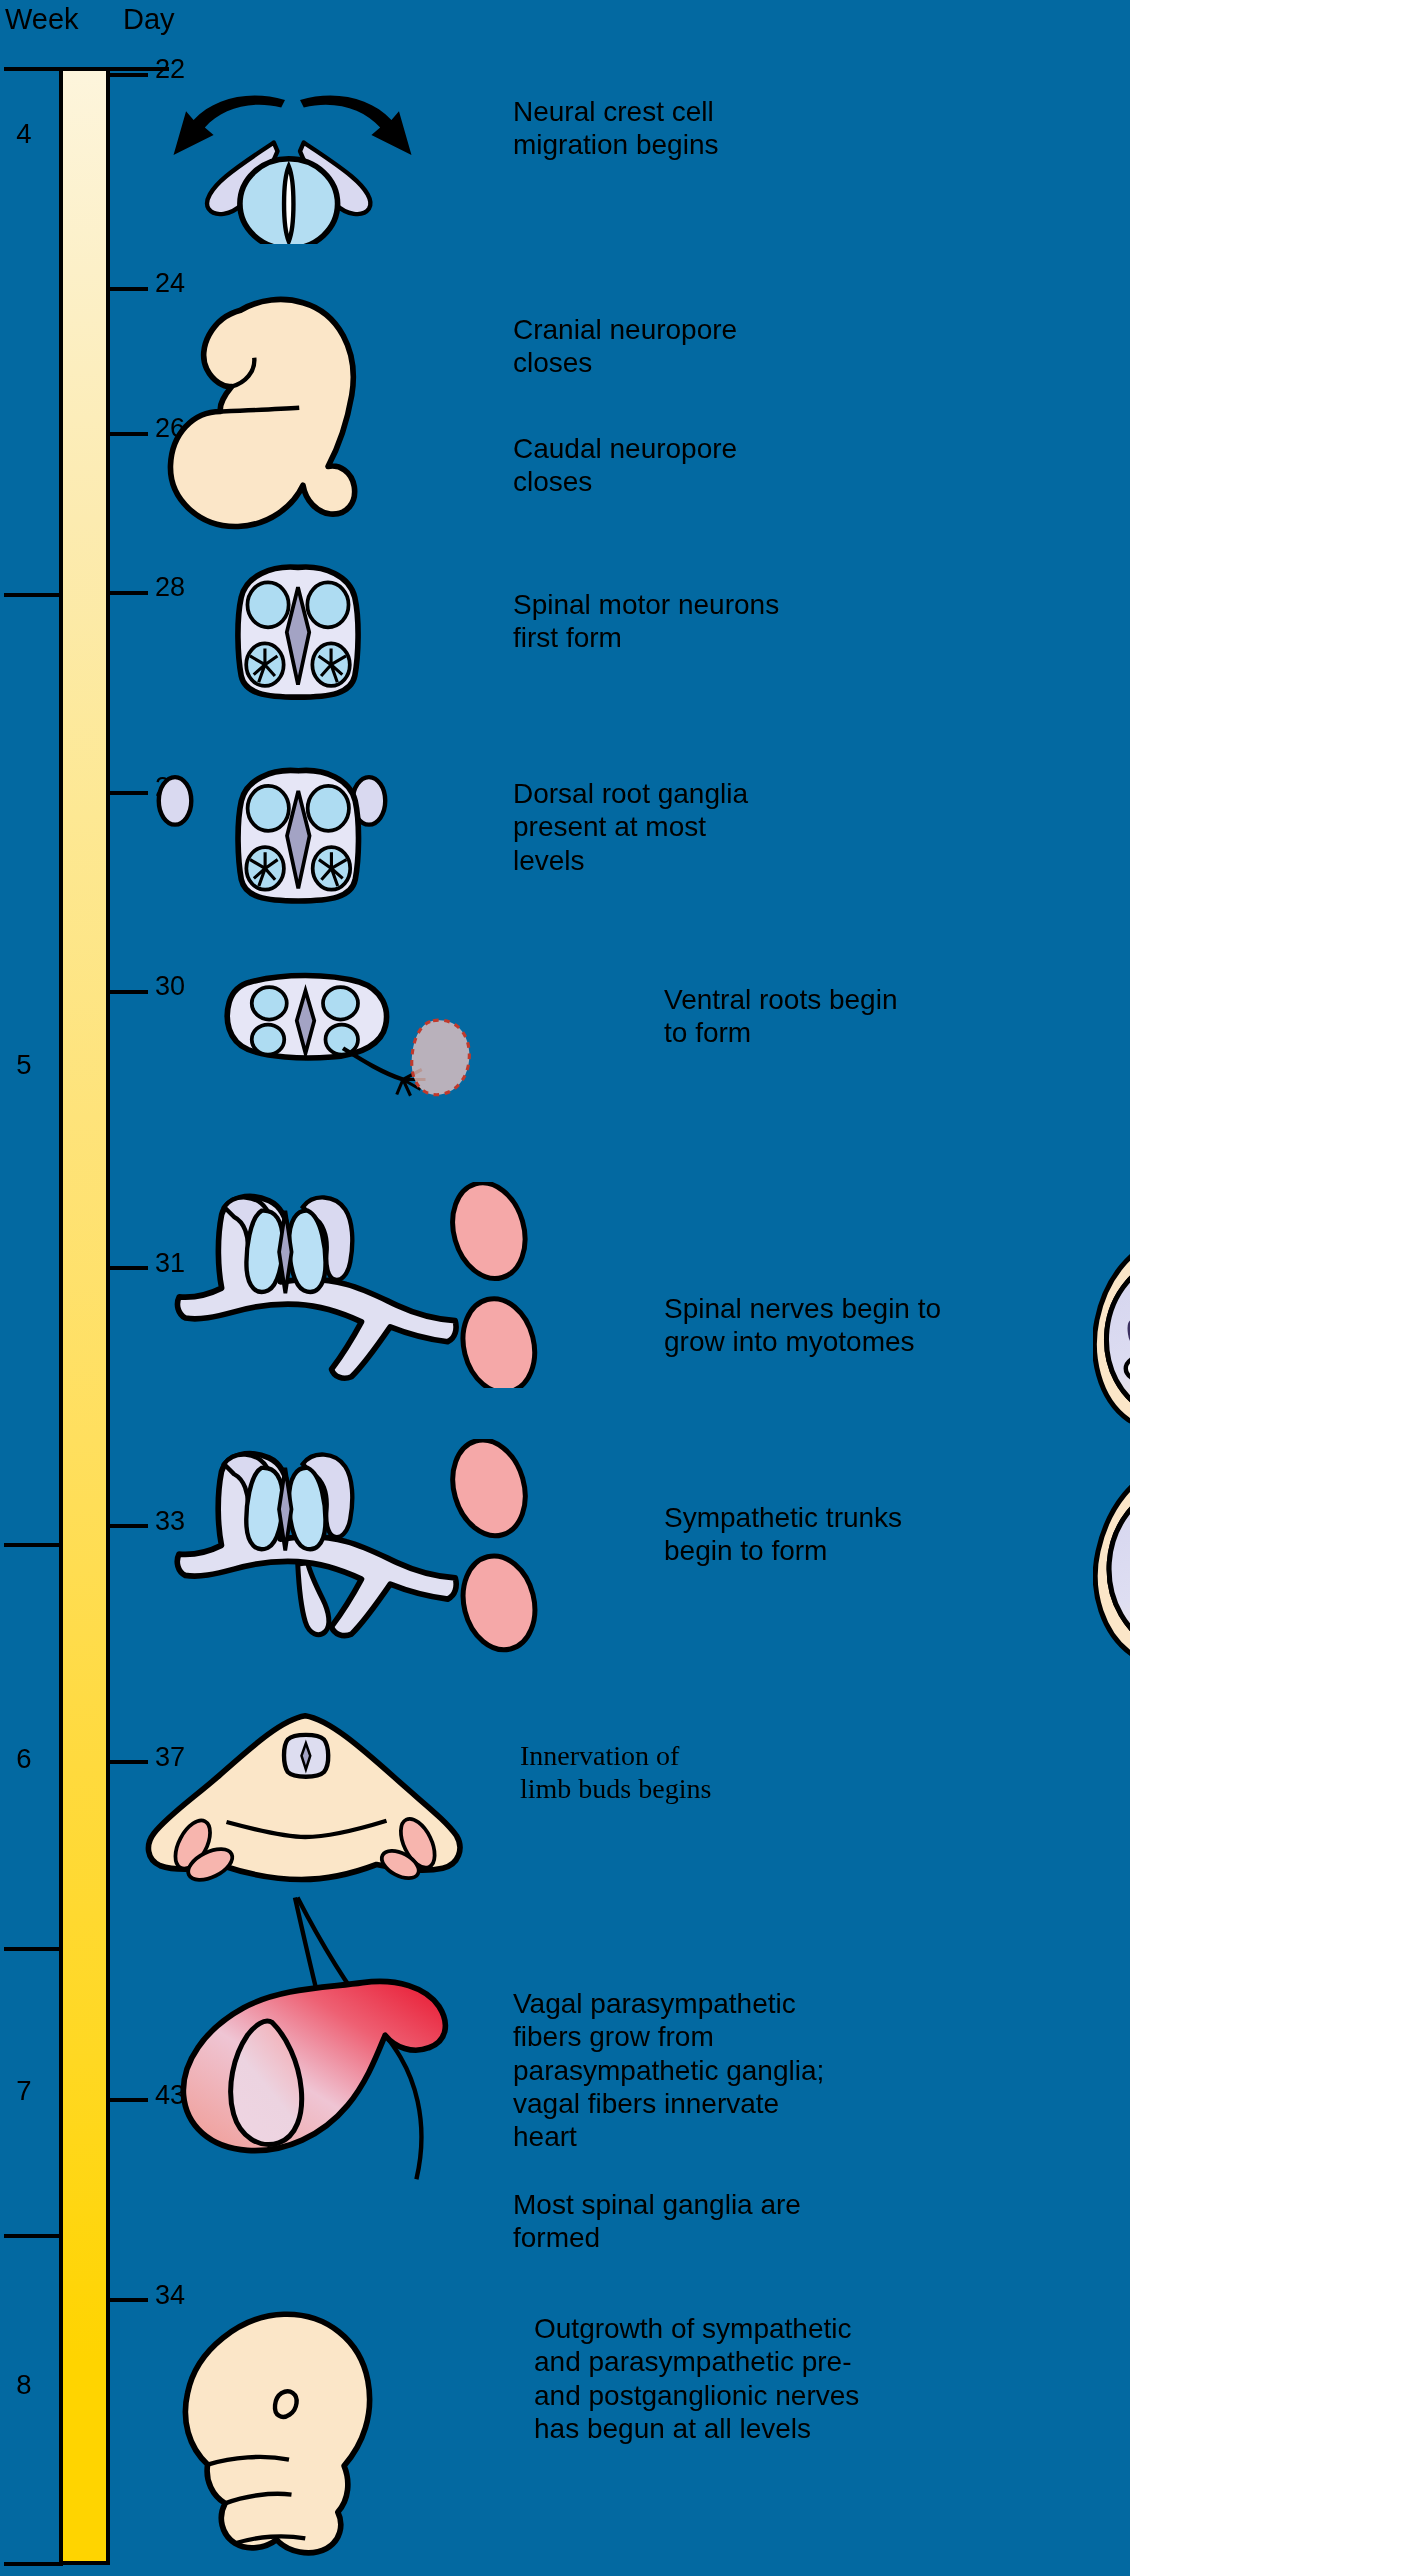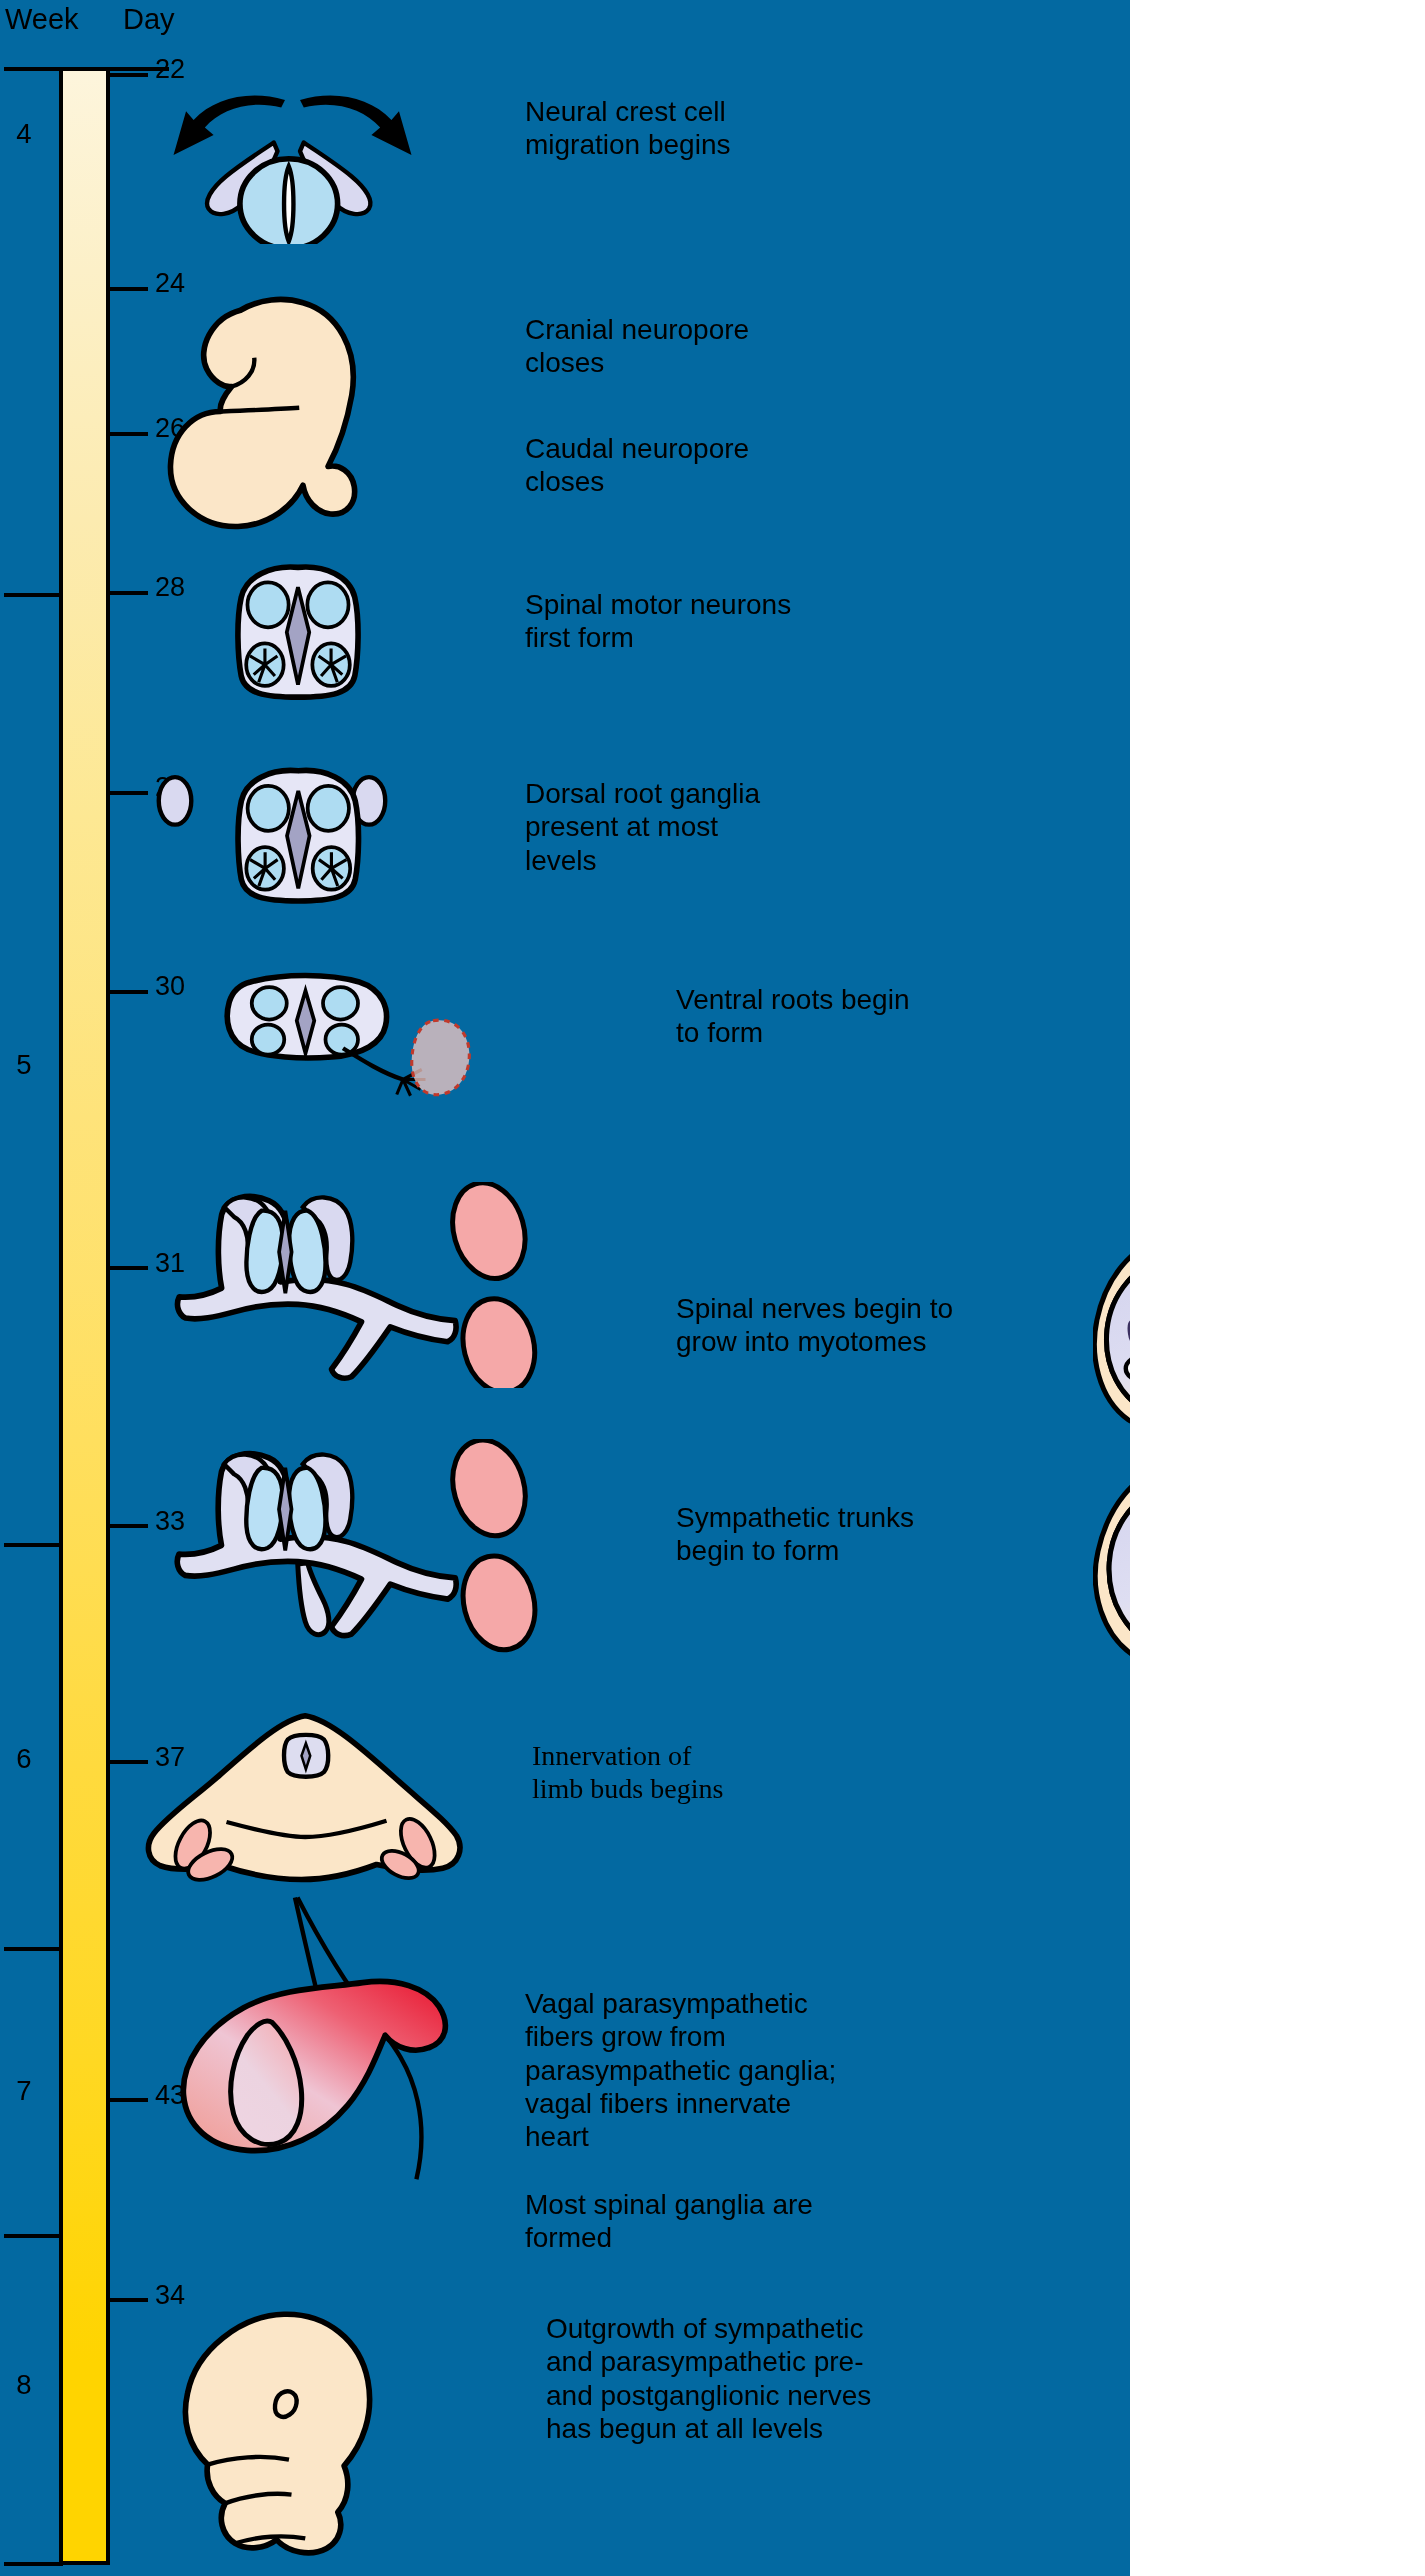--- a/index.html
+++ b/index.html
@@ -103,21 +103,20 @@
     white-space: nowrap;
   }
 
   
   .caption {
     position: absolute;
     font-size: 28px;
     line-height: 1.19;
     white-space: pre-line;
     color: #000;
-    margin-left: 12px;
   }
   .side-label {
     position: absolute;
     font-size: 28px;
     line-height: 1.19;
     white-space: pre-line;
     color: #000;
   }
 
   .fig { position: absolute; }

